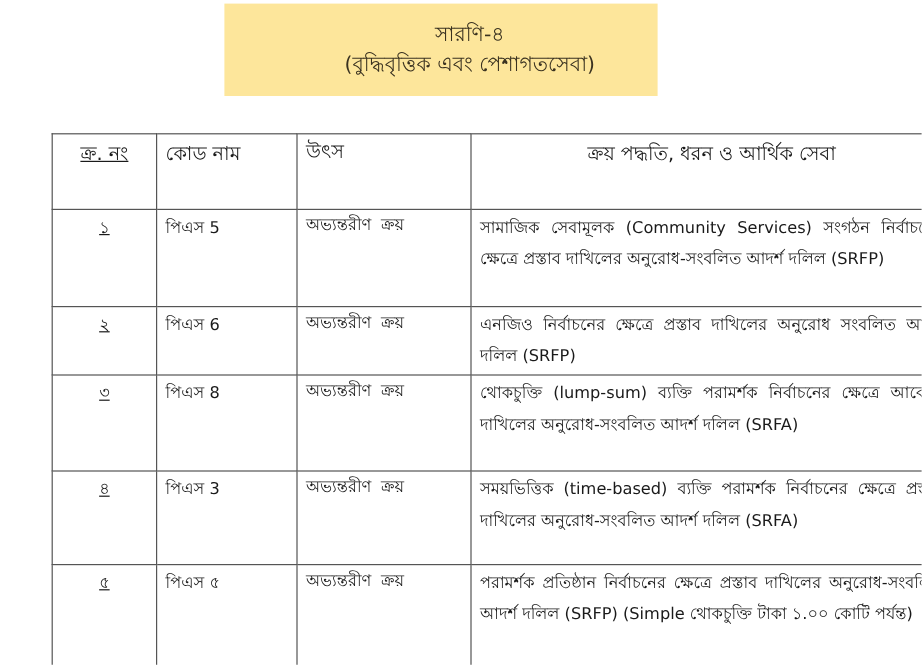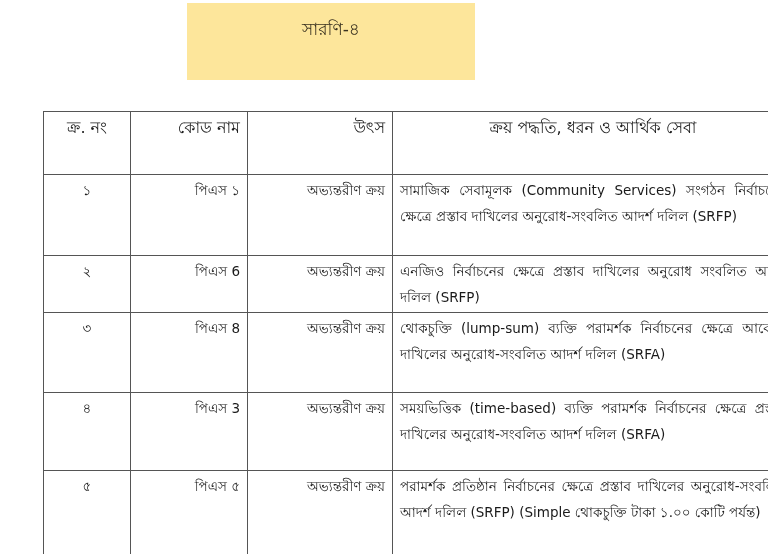--- a/index.html
+++ b/index.html
@@ -1,56 +1,57 @@
 <!DOCTYPE html>
 <html><head>
 <meta charset="utf-8">
 <style>
   html, body { margin: 0; padding: 0; background: #ffffff; }
   body { width: 768px; height: 554px; position: relative; overflow: hidden;
          font-family: "DejaVu Sans", "Liberation Sans", sans-serif; color: #1a1a1a; }
-  .title-box { position: absolute; left: 187px; top: 3px; width: 288px; height: 77px;
-               background: #fde69b; text-align: center; color: #3a3220; }
+  .title-box { position: absolute; left: 187px; top: 3px; width: 313px; height: 77px;
+               background: #fde69b; text-align: center; color: #3a3220; padding-left: 48px; }
   .title-line1 { font-size: 17px; margin-top: 14px; line-height: 24px; }
   .title-line2 { font-size: 17px; line-height: 26px; }
   table.proc { position: absolute; left: 43px; top: 111px; border-collapse: collapse;
                table-layout: fixed; width: 691px; }
   table.proc td, table.proc th { border: 1.5px solid #555; vertical-align: top;
                font-size: 13.5px; line-height: 26px; padding: 2px 7px; font-weight: normal; }
   table.proc th { font-size: 16px; line-height: 28px; padding-top: 2px; }
-  .c0 { width: 72px; text-align: center; }
-  .c1 { width: 102px; text-align: right; }
-  .c2 { width: 130px; text-align: right; }
+  .c0 { width: 72px; text-align: center; text-decoration: underline; }
+  .c1 { width: 102px; text-align: left; }
+  .c2 { width: 130px; text-align: left; font-family: Liberation Mono, monospace; }
   .c3 { width: 386px; }
   td.desc { text-align: justify; text-align-last: left; }
   tr.hdr { height: 63px; }
   tr.r1 { height: 81px; }
   tr.r2 { height: 56px; }
   tr.r3 { height: 80px; }
   tr.r4 { height: 78px; }
   tr.r5 { height: 90px; }
 </style>
 </head>
 <body>
 
 <div class="title-box">
   <div class="title-line1">সারণি-৪</div>
+  <div class="title-line2">(বুদ্ধিবৃত্তিক এবং পেশাগতসেবা)</div>
 </div>
 
 <table class="proc">
   <tbody>
       <tr class="hdr">
     <th class="c0">ক্র. নং</th>
     <th class="c1">কোড নাম</th>
     <th class="c2">উৎস</th>
     <th class="c3">ক্রয় পদ্ধতি, ধরন ও আর্থিক সেবা</th>
   </tr>
   <tr class="r1">
     <td class="c0">১</td>
-    <td class="c1">পিএস ১</td>
+    <td class="c1">পিএস 5</td>
     <td class="c2">অভ্যন্তরীণ ক্রয়</td>
     <td class="c3 desc">সামাজিক সেবামূলক (Community Services) সংগঠন নির্বাচনের ক্ষেত্রে প্রস্তাব দাখিলের অনুরোধ-সংবলিত আদর্শ দলিল (SRFP)</td>
   </tr>
   <tr class="r2">
     <td class="c0">২</td>
     <td class="c1">পিএস 6</td>
     <td class="c2">অভ্যন্তরীণ ক্রয়</td>
     <td class="c3 desc">এনজিও নির্বাচনের ক্ষেত্রে প্রস্তাব দাখিলের অনুরোধ সংবলিত আদর্শ দলিল (SRFP)</td>
   </tr>
   <tr class="r3">

